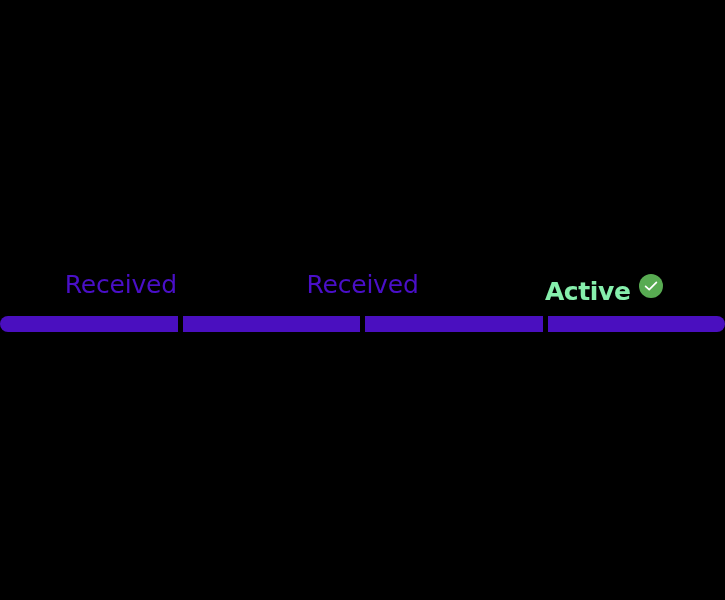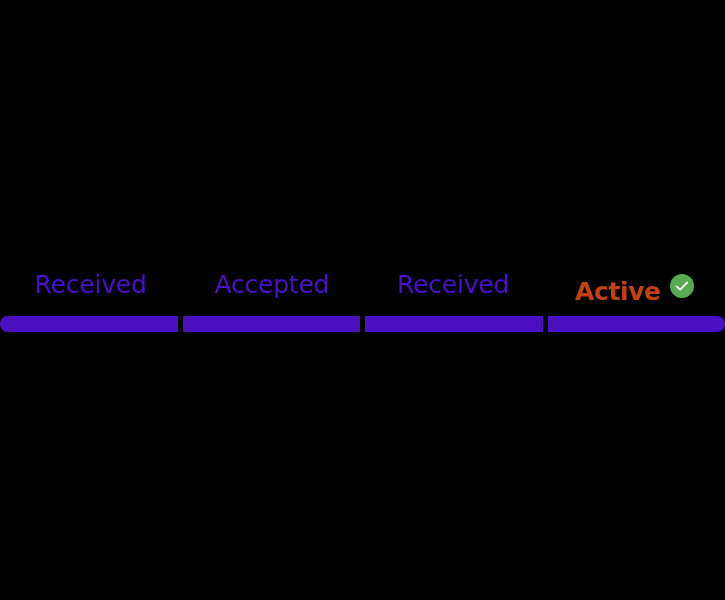--- a/index.html
+++ b/index.html
@@ -43,21 +43,21 @@
   .step-label {
     font-size: 25px;
     line-height: 30px;
     letter-spacing: -0.2px;
     color: #4a0fc8;
     font-weight: 400;
     white-space: nowrap;
   }
   .step-label.is-current {
     font-weight: 700;
-    color: #c2410c;
+    color: #86efac;
     letter-spacing: -0.4px;
     margin-top: 14px;
   }
   .check-badge {
     width: 24px;
     height: 24px;
     flex: 0 0 24px;
     display: block;
     position: relative;
     top: 1px;
@@ -91,23 +91,20 @@
 <body>
 
 <div id="stepper">
 
   <div class="labels-row">
 
     <div class="step-label-cell">
       <span class="step-label">Received</span>
     </div>
 
-    <div class="step-label-cell">
-      <span class="step-label">Accepted</span>
-    </div>
 
     <div class="step-label-cell">
       <span class="step-label">Received</span>
     </div>
 
     <div class="step-label-cell">
       <span class="step-label is-current">Active</span>
       <span class="check-badge">
         <svg viewBox="0 0 24 24" width="24" height="24" xmlns="http://www.w3.org/2000/svg">
           <circle cx="12" cy="12" r="12" fill="#58ab52"></circle>

